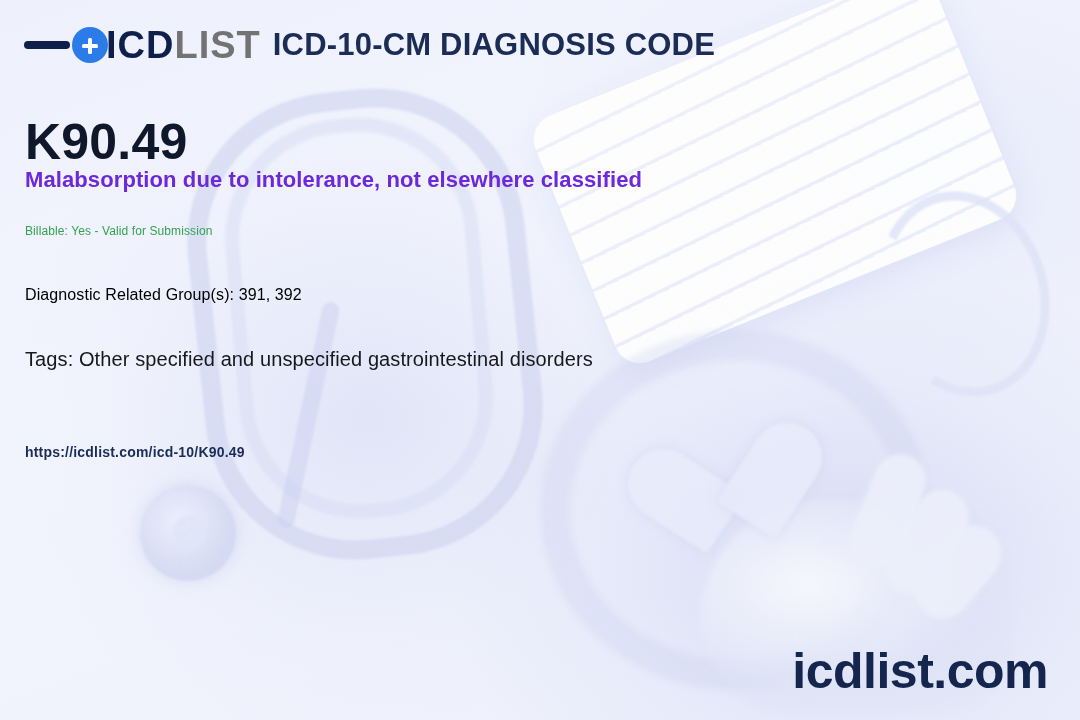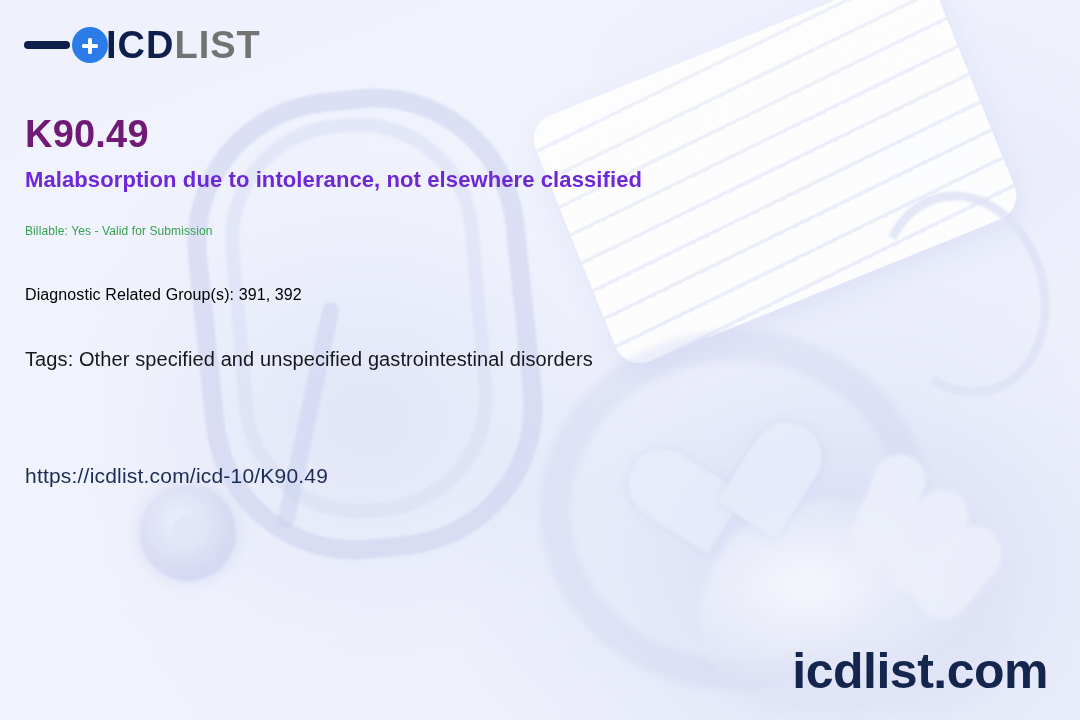--- a/index.html
+++ b/index.html
@@ -228,23 +228,23 @@
     white-space: nowrap;
     margin-left: 6px;
   }
 
   
   .content { position: absolute; left: 25px; top: 0; width: 1030px; }
 
   .code {
     position: absolute;
     top: 113px;
-    font-size: 38px;
-    font-weight: 700;
-    color: #701a75;
+    font-size: 50px;
+    font-weight: 700;
+    color: #0f172a;
     letter-spacing: 0.2px;
   }
   .description {
     position: absolute;
     top: 167px;
     font-size: 22px;
     font-weight: 700;
     color: #6d28d9;
     letter-spacing: 0.1px;
   }
@@ -267,23 +267,23 @@
   .tags {
     position: absolute;
     top: 348px;
     font-size: 20px;
     font-weight: 400;
     color: #16181c;
     letter-spacing: 0.1px;
   }
   .url {
     position: absolute;
-    top: 464px;
-    font-size: 21px;
-    font-weight: 400;
+    top: 444px;
+    font-size: 14px;
+    font-weight: 700;
     color: #1b2c55;
     letter-spacing: 0.2px;
   }
 
   .footer-brand {
     position: absolute;
     right: 32px;
     bottom: 24px;
     font-size: 50px;
     font-weight: 700;
@@ -313,20 +313,21 @@
     <div class="heart"></div>
   </div>
 
   <div class="header">
     <div class="brand">
       <span class="brand-dash"></span>
       <span class="brand-plus"></span>
       <span class="brand-word brand-icd">ICD</span>
       <span class="brand-word brand-list">LIST</span>
     </div>
+    <div class="header-title">ICD-10-CM DIAGNOSIS CODE</div>
   </div>
 
   <div class="content">
     <div class="code">K90.49</div>
     <div class="description">Malabsorption due to intolerance, not elsewhere classified</div>
     <div class="billable">Billable: Yes - Valid for Submission</div>
     <div class="drg">Diagnostic Related Group(s): 391, 392</div>
     <div class="tags">Tags: Other specified and unspecified gastrointestinal disorders</div>
     <div class="url">https://icdlist.com/icd-10/K90.49</div>
   </div>

